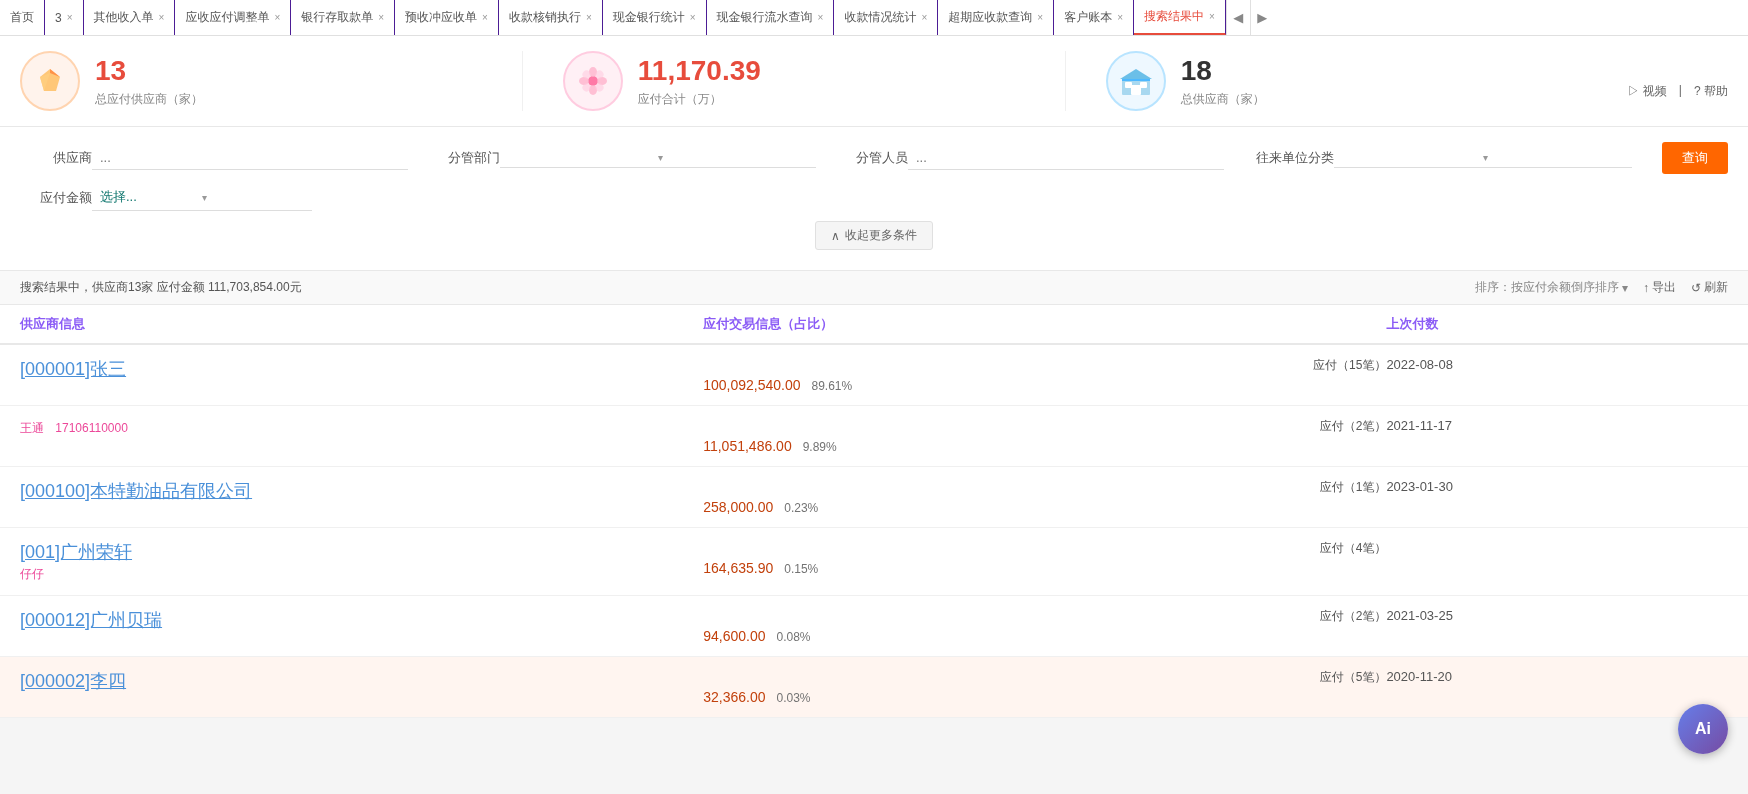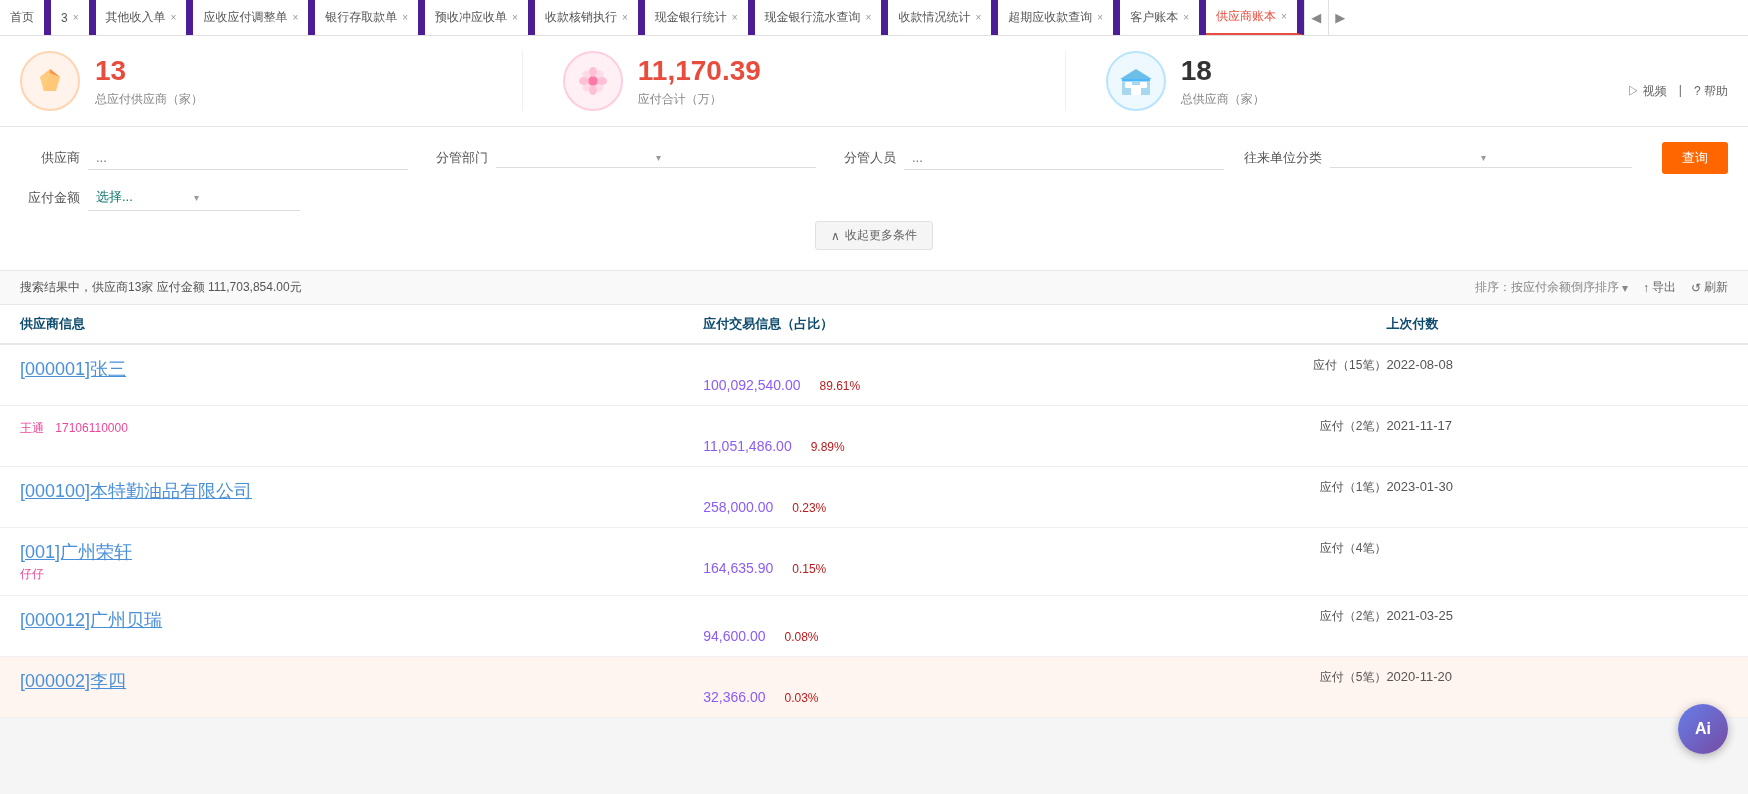--- a/index.html
+++ b/index.html
@@ -14,21 +14,21 @@
       height: 36px;
       overflow: hidden;
     }
     .nav-tab {
       display: flex;
       align-items: center;
       padding: 0 10px;
       height: 100%;
       font-size: 12px;
       color: #555;
-      border-right: 7px solid #4c1d95;
+      border-right: 1px solid #4c1d95;
       cursor: pointer;
       white-space: nowrap;
       flex-shrink: 0;
     }
     .nav-tab.active { color: #e74c3c; border-bottom: 2px solid #e74c3c; }
     .nav-tab .close-btn { margin-left: 5px; color: #999; font-size: 10px; }
     .nav-arrow { width: 24px; height: 36px; display: flex; align-items: center; justify-content: center; background: #fff; border-left: 1px solid #e0e0e0; cursor: pointer; color: #888; flex-shrink: 0; }
 
     
     .stats-header {
@@ -75,22 +75,23 @@
     .filter-row {
       display: flex;
       align-items: center;
       gap: 20px;
       margin-bottom: 10px;
     }
     .filter-row:last-child { margin-bottom: 0; }
     .filter-item {
       display: flex;
       align-items: center;
-      gap: 8px;
+      gap: 0;
       flex: 1;
+      margin-left: 12px;
     }
     .filter-label { color: #555; white-space: nowrap; font-size: 13px; min-width: 60px; text-align: right; }
     .filter-input {
       flex: 1;
       border: none;
       border-bottom: 1px solid #ddd;
       padding: 4px 8px;
       font-size: 13px;
       outline: none;
       color: #aaa;
@@ -152,35 +153,35 @@
       background: #fff;
       width: 100%;
     }
     .table-header {
       display: grid;
       grid-template-columns: 2fr 2fr 1fr;
       padding: 10px 20px;
       border-bottom: 2px solid #e8e8e8;
       font-weight: bold;
       font-size: 13px;
-      color: #0c4a6e;
+      color: #8b5cf6;
     }
     .table-row {
       display: grid;
       grid-template-columns: 2fr 2fr 1fr;
       padding: 12px 20px;
       border-bottom: 1px solid #f0f0f0;
       align-items: start;
     }
     .table-row.highlighted { background: #fff5f0; }
     .supplier-link { color: #4a90d9; text-decoration: underline; cursor: pointer; font-size: 18px; }
     .supplier-sub { color: #ec4899; font-size: 12px; margin-top: 2px; }
     .tx-label { font-size: 12px; color: #555; text-align: right; }
-    .tx-amount { color: #8b5cf6; font-size: 14px; font-weight: 500; cursor: pointer; }
-    .tx-percent { font-size: 12px; color: #b91c1c; margin-left: 14px; }
+    .tx-amount { color: #c2410c; font-size: 14px; font-weight: 500; cursor: pointer; }
+    .tx-percent { font-size: 12px; color: #737373; margin-left: 6px; }
     .tx-row { display: flex; align-items: baseline; gap: 5px; margin-top: 3px; flex-wrap: wrap; }
     .last-pay-date { color: #555; font-size: 13px; }
   </style>
 </head>
 <body>
 
 <div class="top-nav">
   <div class="nav-tab">
     <span>首页</span>
   </div>
@@ -222,21 +223,21 @@
   </div>
   <div class="nav-tab">
     <span>超期应收款查询</span>
     <span class="close-btn">×</span>
   </div>
   <div class="nav-tab">
     <span>客户账本</span>
     <span class="close-btn">×</span>
   </div>
   <div class="nav-tab active">
-    <span>供应商账本</span>
+    <span>搜索结果中</span>
     <span class="close-btn">×</span>
   </div>
   <div class="nav-arrow">◀</div>
   <div class="nav-arrow">▶</div>
 </div>
 
 <div class="stats-header">
   <div class="stat-block">
     <div class="stat-icon orange">
       <svg width="32" height="32" viewBox="0 0 32 32" fill="none">

